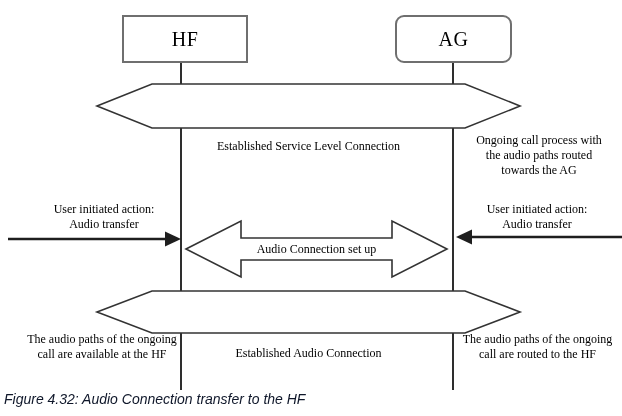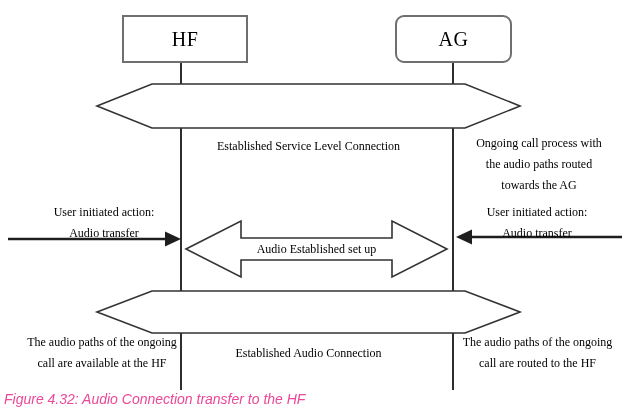--- a/index.html
+++ b/index.html
@@ -52,36 +52,36 @@
     height: 54px;
     display: flex;
     align-items: center;
     justify-content: center;
     font-size: 12px;
   }
   .note {
     position: absolute;
     text-align: center;
     font-size: 12px;
-    line-height: 21px;
+    line-height: 15px;
     white-space: pre-line;
   }
   .note-left-action  { left: 18px;  top: 202px; width: 172px; }
   .note-right-action { left: 453px; top: 202px; width: 168px; }
   .note-ongoing      { left: 458px; top: 133px; width: 162px; }
   .note-hf-result    { left: 8px;   top: 332px; width: 188px; }
   .note-ag-result    { left: 455px; top: 332px; width: 165px; }
   .caption {
     position: absolute;
     left: 4px;
     top: 391px;
     font-family: "Liberation Sans", "DejaVu Sans", sans-serif;
     font-style: italic;
     font-size: 14px;
-    color: #ec4899;
+    color: #0f172a;
     white-space: nowrap;
   }
 </style>
 </head>
 <body>
 
 <div class="stage">
 
   <svg class="layer-svg" width="622" height="416" viewBox="0 0 622 416" xmlns="http://www.w3.org/2000/svg">
 
@@ -100,21 +100,21 @@
     <line x1="471" y1="237" x2="622" y2="237" stroke="#1e1e1e" stroke-width="2.6"></line>
     <polygon points="456,237 472,229.5 472,244.5" fill="#1e1e1e"></polygon>
   </svg>
 
   <div class="actor-box actor-hf">HF</div>
   <div class="actor-box actor-ag">AG</div>
 
   <div class="hex-label hex-label-1">Established Service Level Connection</div>
   <div class="hex-label hex-label-2">Established Audio Connection</div>
 
-  <div class="darrow-label">Audio Established set up</div>
+  <div class="darrow-label">Audio Connection set up</div>
 
   <div class="note note-ongoing">Ongoing call process with
 the audio paths routed
 towards the AG</div>
   <div class="note note-left-action">User initiated action:
 Audio transfer</div>
   <div class="note note-right-action">User initiated action:
 Audio transfer</div>
   <div class="note note-hf-result">The audio paths of the ongoing
 call are available at the HF</div>

